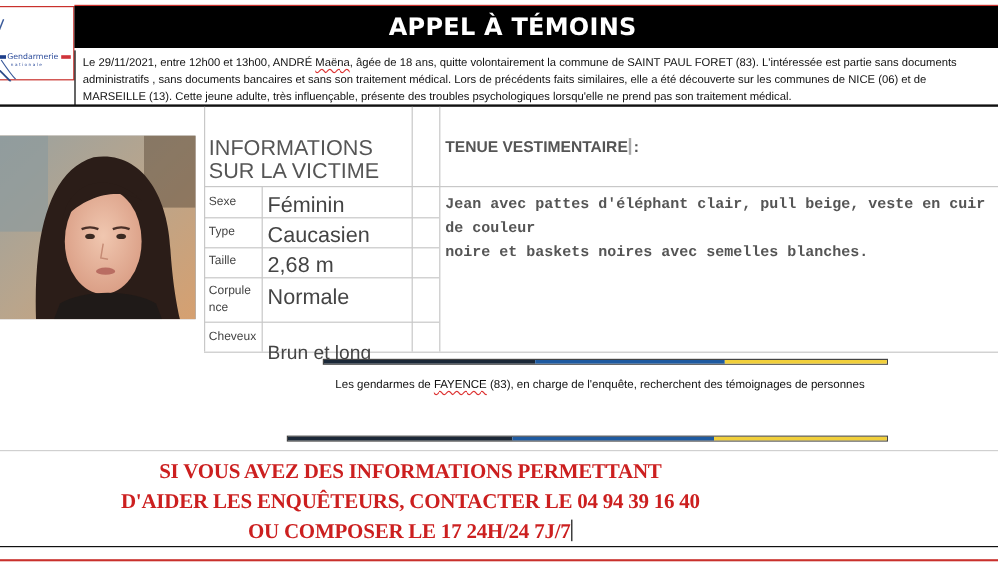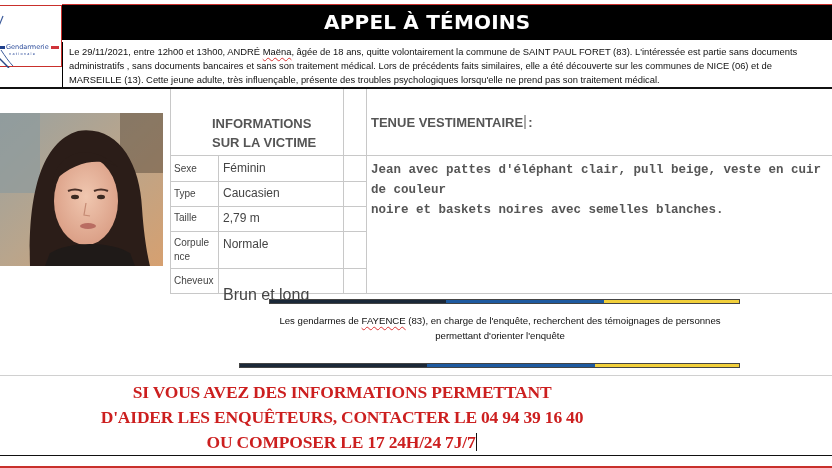--- a/index.html
+++ b/index.html
@@ -19,23 +19,23 @@
     .intro-line { display: block; }
     .squiggle { text-decoration: underline wavy #d33; text-decoration-thickness: 1px; text-underline-offset: 2px; }
 
     .sep-line { position: absolute; left: 0; top: 87px; width: 832px; height: 2px; background: #111; }
 
     .photo { position: absolute; left: 0; top: 113px; width: 163px; height: 153px; overflow: hidden; background: #8a7f72; }
 
     .grid-v { position: absolute; width: 1px; background: #c8c8c8; }
     .grid-h { position: absolute; height: 1px; background: #c8c8c8; }
 
-    .info-heading { position: absolute; left: 174px; top: 114px; font-weight: bold; font-size: 13px; line-height: 19px; color: #555; margin-left: 38px; }
+    .info-heading { position: absolute; left: 174px; top: 114px; font-weight: normal; font-size: 18px; line-height: 19px; color: #555; }
     .row-label { position: absolute; left: 174px; font-size: 10px; color: #444; line-height: 14px; }
-    .row-value { position: absolute; left: 223px; font-size: 12px; color: #444; }
+    .row-value { position: absolute; left: 223px; font-size: 18px; color: #444; }
     .row-value.small { font-size: 16px; margin-top: 12px; }
 
     .tenue-heading { position: absolute; left: 371px; top: 115px; font-weight: bold; font-size: 13px; color: #555; }
     .cursor-mark { display: inline-block; width: 2px; height: 14px; background: #aaa; vertical-align: -2px; margin: 0 2px 0 1px; }
     .tenue-text { position: absolute; left: 371px; top: 160px; width: 460px; font-weight: bold; font-size: 12.5px; line-height: 20px; color: #555; font-family: Liberation Mono, monospace; }
 
     .tricolor { position: absolute; height: 5px; display: flex; border: 1px solid #444; }
     .tricolor span { display: block; height: 100%; }
 
     .gendarmes-text { position: absolute; left: 230px; top: 313px; width: 540px; text-align: center; font-weight: normal; font-size: 9.6px; line-height: 15px; color: #111; }
@@ -122,21 +122,21 @@
   <div>SUR LA VICTIME</div>
 </div>
 
 <span class="row-label" style="top:162px;">Sexe</span>
 <span class="row-value" style="top:161px;">Féminin</span>
 
 <span class="row-label" style="top:187px;">Type</span>
 <span class="row-value" style="top:186px;">Caucasien</span>
 
 <span class="row-label" style="top:211px;">Taille</span>
-<span class="row-value" style="top:211px;">2,79 m</span>
+<span class="row-value" style="top:211px;">2,68 m</span>
 
 <div class="row-label" style="top:236px;">
   <div>Corpule</div>
   <div>nce</div>
 </div>
 <span class="row-value" style="top:237px;">Normale</span>
 
 <span class="row-label" style="top:274px;">Cheveux</span>
 <span class="row-value small" style="top:274px;">Brun et long</span>
 
@@ -148,21 +148,20 @@
 </div>
 
 <div class="tricolor" style="left:269px; top:299px; width:471px;">
   <span style="width:37.5%; background:#1b2838;"></span>
   <span style="width:33.7%; background:#1e5aa0;"></span>
   <span style="width:28.8%; background:#f1cf3b;"></span>
 </div>
 
 <div class="gendarmes-text">
   <div><span>Les gendarmes de </span><span class="squiggle">FAYENCE</span><span> (83), en charge de l'enquête, recherchent des témoignages de personnes</span></div>
-  <div>permettant d'orienter l'enquête</div>
 </div>
 
 <div class="tricolor" style="left:239px; top:363px; width:501px;">
   <span style="width:37.5%; background:#1b2838;"></span>
   <span style="width:33.7%; background:#1e5aa0;"></span>
   <span style="width:28.8%; background:#f1cf3b;"></span>
 </div>
 
 <div class="grid-h" style="left:0; top:375px; width:832px; background:#d0d0d0;"></div>
 

